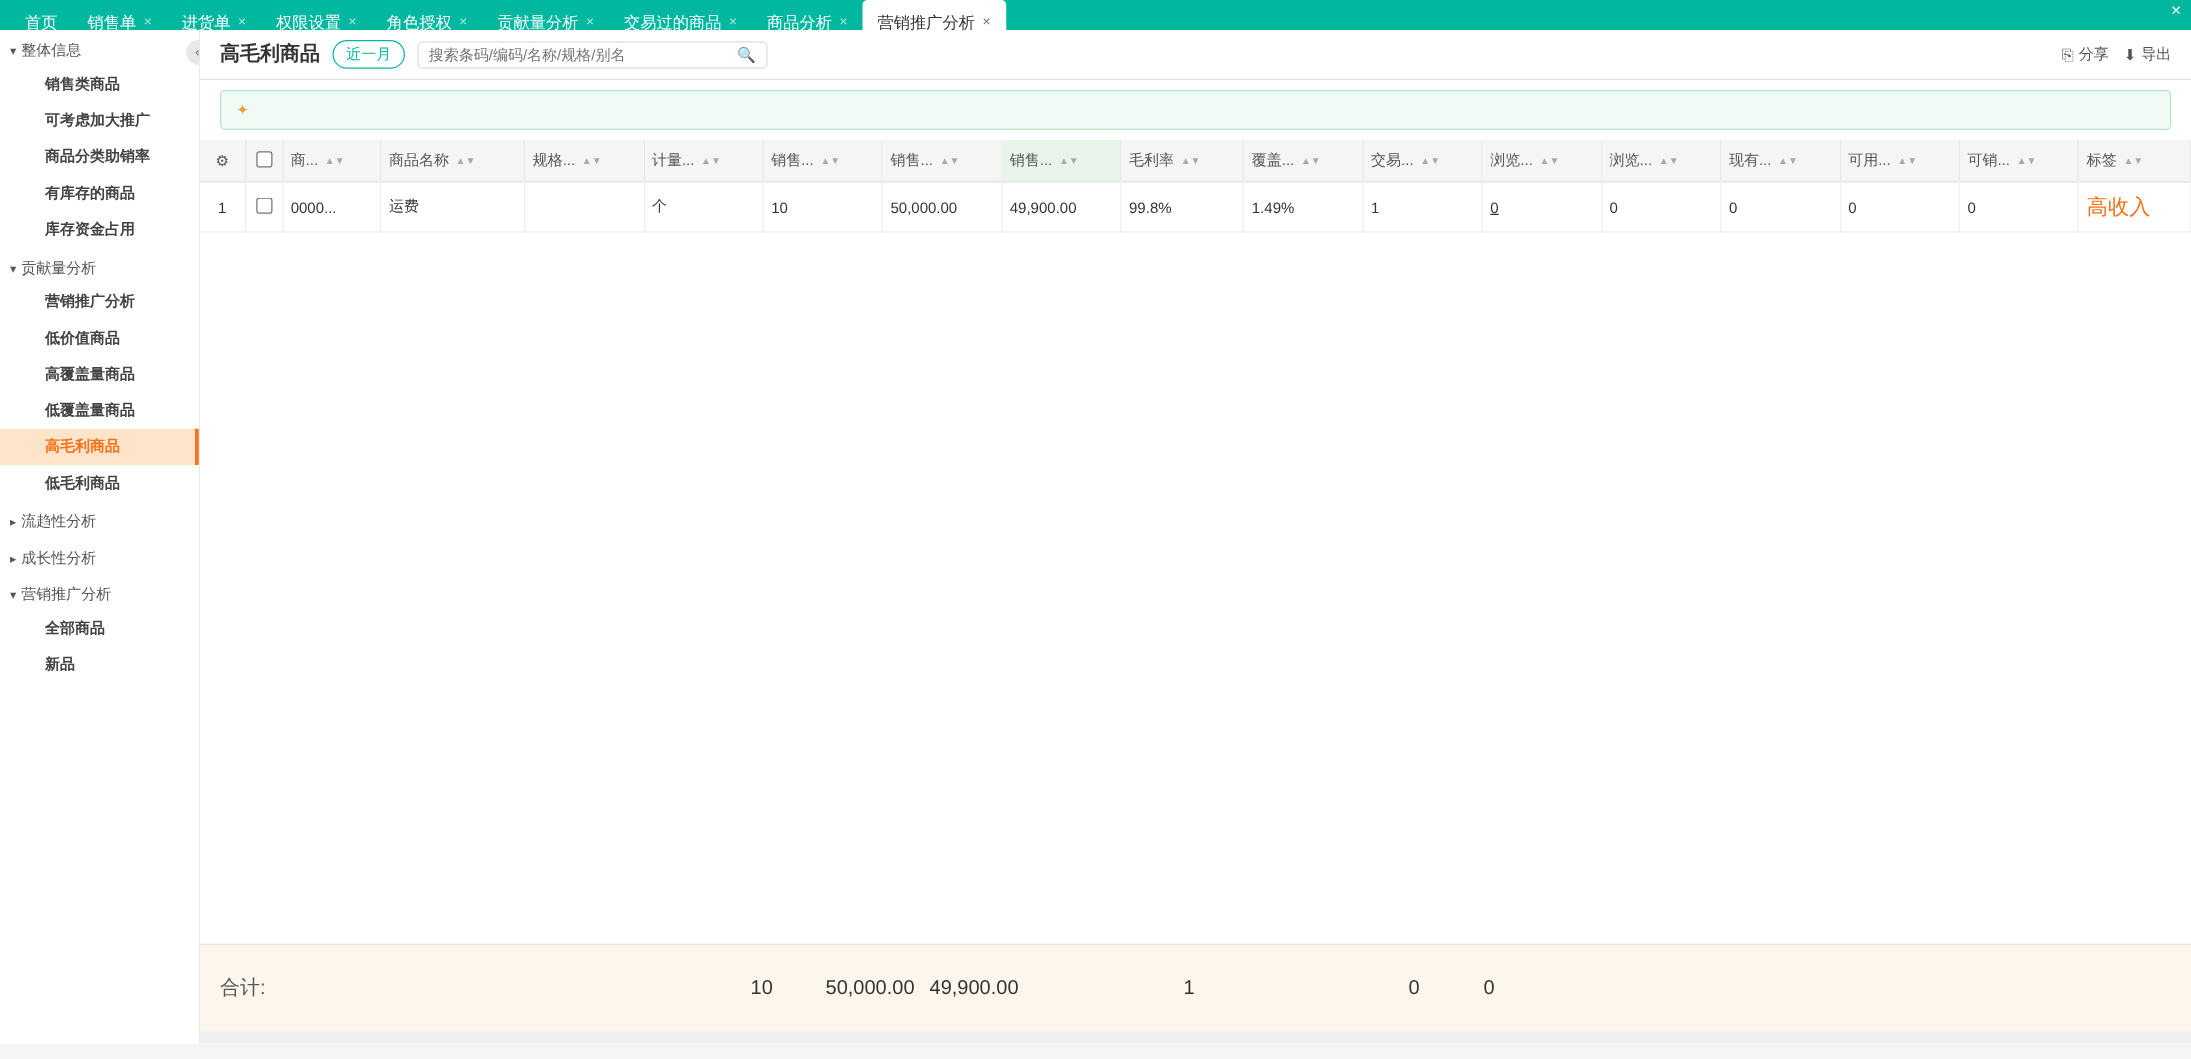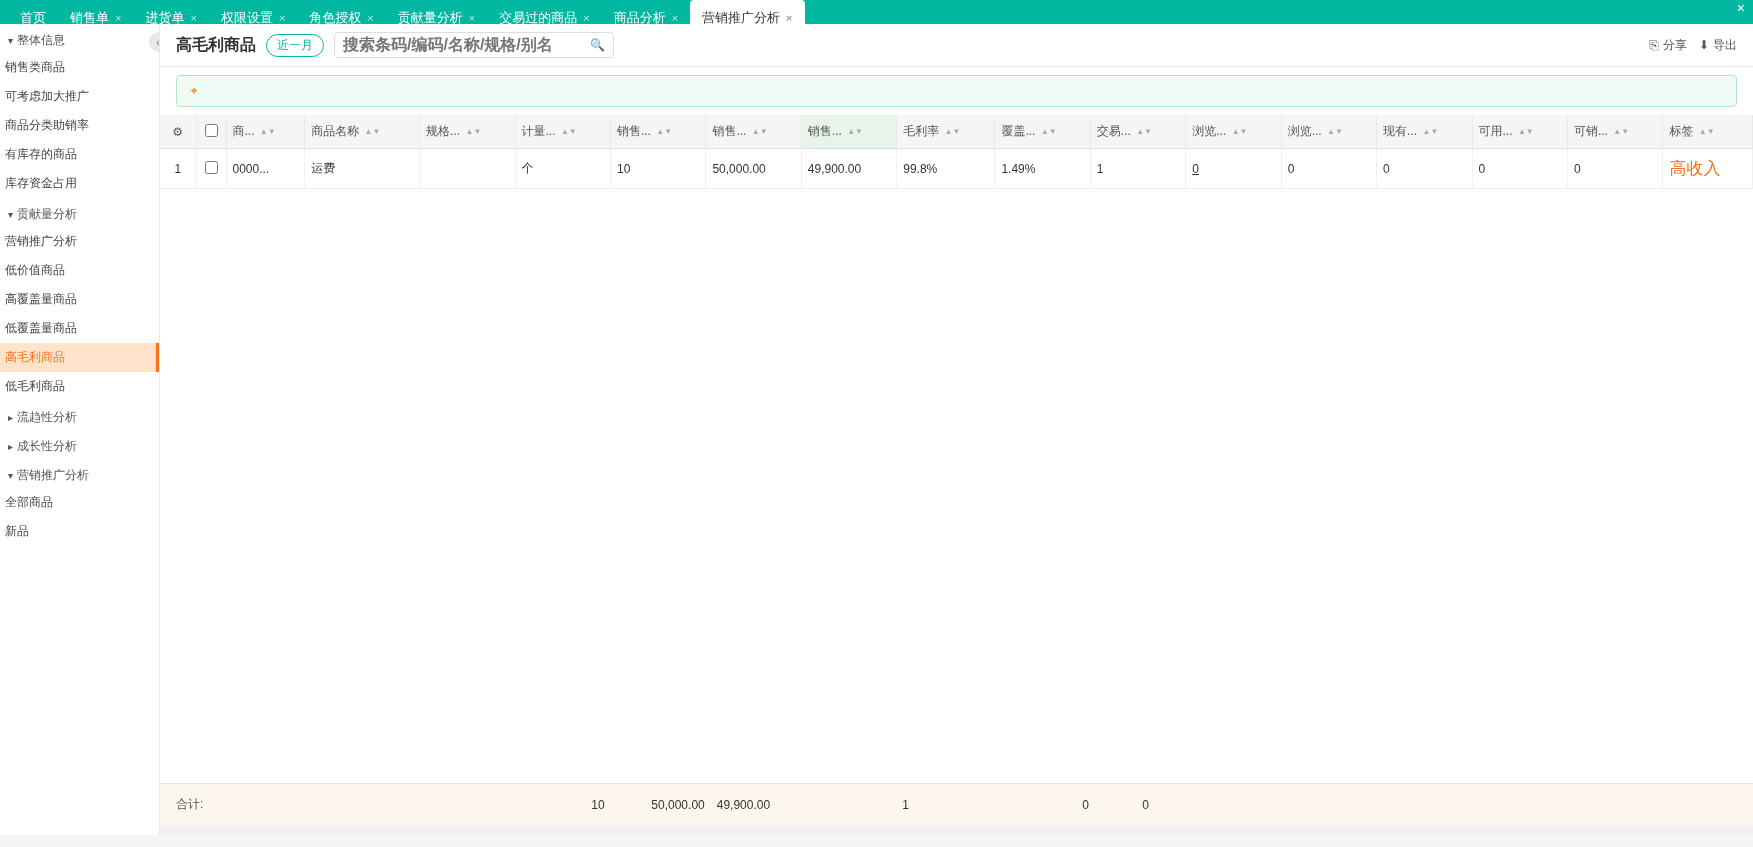--- a/index.html
+++ b/index.html
@@ -74,25 +74,26 @@
       padding: 8px 12px 4px 8px;
       font-size: 12px;
       color: #555;
       cursor: pointer;
     }
     .sidebar-group-label .arrow {
       margin-right: 4px;
       font-size: 10px;
     }
     .sidebar-item {
-      padding: 6px 12px 6px 5px;
+      padding: 6px 12px 6px 36px;
       font-size: 12px;
       color: #444;
       cursor: pointer;
       white-space: nowrap;
+      font-weight: bold;
     }
     .sidebar-item.active {
       background: #ffe4cc;
       color: #f6721a;
       border-right: 3px solid #f6721a;
     }
 
     
     .content-area {
       flex: 1;
@@ -131,25 +132,24 @@
       border-radius: 4px;
       padding: 3px 8px;
       background: white;
       gap: 4px;
       flex: 1;
       max-width: 280px;
     }
     .search-box input {
       border: none;
       outline: none;
-      font-size: 16px;
+      font-size: 12px;
       color: #999;
       flex: 1;
       background: transparent;
-      font-weight: bold;
     }
     .header-right-btns {
       margin-left: auto;
       display: flex;
       gap: 12px;
       align-items: center;
     }
     .header-btn {
       display: flex;
       align-items: center;
@@ -219,25 +219,25 @@
     .tag-high-income {
       color: #f6721a;
       font-size: 17px;
     }
     .underlined { text-decoration: underline; color: #333; }
 
     
     .footer-summary {
       background: #fdf6ec;
       border-top: 1px solid #e8e8e8;
-      padding: 12px 16px;
+      padding: 24px 16px;
       display: flex;
       align-items: center;
       flex-shrink: 0;
-      font-size: 12px;
+      font-size: 16px;
       gap: 0;
     }
     .footer-label {
       color: #555;
       margin-right: 16px;
     }
     .footer-cells {
       display: flex;
       flex: 1;
     }

